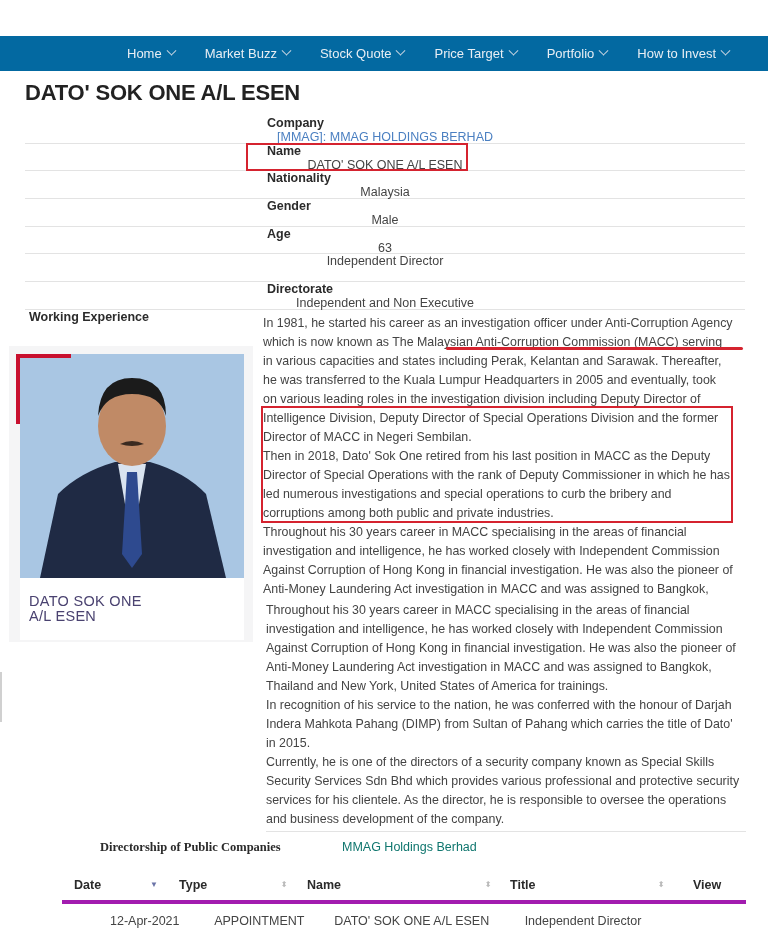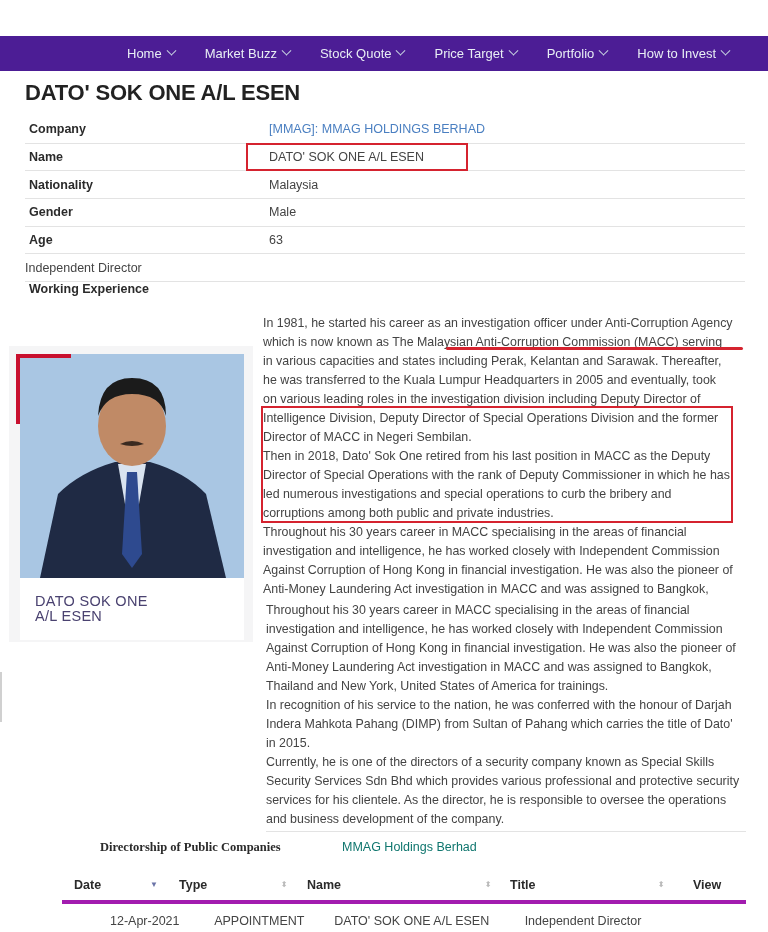--- a/index.html
+++ b/index.html
@@ -1,46 +1,46 @@
 <!DOCTYPE html>
 <html><head>
 <meta charset="utf-8">
 <style>
   * { box-sizing: border-box; margin: 0; padding: 0; }
   html, body { width: 768px; height: 932px; overflow: hidden; background: #ffffff; }
   body { font-family: "Liberation Sans", "DejaVu Sans", sans-serif; color: #3a3a3a; position: relative; }
 
-  .topnav { position: absolute; left: 0; top: 36px; width: 768px; height: 35px; background: #4c1d95; }
+  .topnav { position: absolute; left: 0; top: 36px; width: 768px; height: 35px; background: #0369a1; }
   .topnav .items { position: absolute; left: 127px; top: 0; height: 35px; display: flex; align-items: center; white-space: nowrap; }
   .nav-item { color: #e8eef4; font-size: 13px; margin-right: 30px; display: flex; align-items: center; cursor: pointer; }
   .nav-item .chev { margin-left: 6px; display: inline-block; width: 7px; height: 7px; border-right: 1.3px solid #c9d6e2; border-bottom: 1.3px solid #c9d6e2; transform: rotate(45deg) translate(-2px,-2px); }
 
   .page-title { position: absolute; left: 25px; top: 80px; font-size: 22px; font-weight: bold; color: #222; letter-spacing: -0.2px; }
 
   .info-table { position: absolute; left: 25px; top: 116px; width: 720px; }
-  .info-row { display: flex; border-bottom: 1px solid #e3e3e3; height: 27.7px; align-items: center; }
+  .info-row { display: flex; border-bottom: 1px solid #e3e3e3; height: 27.7px; align-items: center; flex-direction: column; }
   .info-row .label { width: 244px; padding-left: 4px; font-weight: bold; font-size: 12.5px; color: #2b2b2b; }
   .info-row .value { font-size: 12.5px; color: #444; }
   .info-row .value.link { color: #4a7fc1; cursor: pointer; }
   .info-row.tall { border-bottom: none; align-items: flex-start; padding-top: 0; }
 
   .name-box { position: absolute; left: 246px; top: 143px; width: 222px; height: 28px; border: 2.5px solid #d5232f; }
 
   .experience { position: absolute; left: 263px; top: 314px; width: 470px; font-size: 12.4px; line-height: 19px; color: #444; }
   .experience .macc { text-decoration: none; }
   .underline-mark { position: absolute; left: 446px; top: 347px; width: 297px; height: 2.5px; background: #d5232f; border-radius: 2px; }
   .red-box { position: absolute; left: 261px; top: 406px; width: 472px; height: 117px; border: 2px solid #d5232f; }
 
   .experience2 { position: absolute; left: 266px; top: 601px; width: 474px; font-size: 12.4px; line-height: 19px; color: #444; }
   .exp-divider { position: absolute; left: 266px; top: 831px; width: 480px; height: 1px; background: #e3e3e3; }
 
   .photo-card { position: absolute; left: 9px; top: 346px; width: 244px; height: 296px; background: #f5f5f6; }
   .photo { position: absolute; left: 20px; top: 354px; width: 224px; height: 224px; background: #a9c6e3; overflow: hidden; }
   .photo-caption-bg { position: absolute; left: 20px; top: 578px; width: 224px; height: 62px; background: #ffffff; }
-  .photo-caption { position: absolute; left: 35px; top: 594px; font-size: 14.5px; line-height: 15px; color: #4a4270; letter-spacing: 0.3px; }
+  .photo-caption { position: absolute; left: 29px; top: 594px; font-size: 14.5px; line-height: 15px; color: #4a4270; letter-spacing: 0.3px; }
   .corner-top { position: absolute; left: 16px; top: 354px; width: 55px; height: 4px; background: #c8102e; }
   .corner-left { position: absolute; left: 16px; top: 354px; width: 4px; height: 70px; background: #c8102e; }
   .edge-mark { position: absolute; left: 0; top: 672px; width: 2px; height: 50px; background: #d0d0d0; }
 
   .dir-row { position: absolute; left: 78px; top: 832px; width: 668px; height: 30px; display: flex; align-items: center; }
   .dir-row .label { width: 264px; padding-left: 22px; font-weight: bold; font-size: 12.5px; color: #2b2b2b; font-family: Liberation Serif, serif; }
   .dir-row .value { font-size: 12.5px; color: #0f766e; }
 
   .grid { position: absolute; left: 62px; top: 870px; width: 684px; }
   .grid-head { display: flex; height: 34px; align-items: center; border-bottom: 4px solid #a21caf; }
@@ -105,20 +105,24 @@
     <div class="label">Gender</div>
     <div class="value">Male</div>
   </div>
   <div class="info-row">
     <div class="label">Age</div>
     <div class="value">63</div>
   </div>
   <div class="info-row">
     <div class="value">Independent Director</div>
   </div>
+  <div class="info-row">
+    <div class="label">Directorate</div>
+    <div class="value">Independent and Non Executive</div>
+  </div>
   <div class="info-row tall">
     <div class="label">Working Experience</div>
   </div>
 </div>
 
 <div class="name-box"></div>
 
 <div class="experience">
   <span>In 1981, he started his career as an investigation officer under Anti-Corruption Agency which is now known as </span><span class="macc">The Malaysian Anti-Corruption Commission (MACC)</span><span> serving in various capacities and states including Perak, Kelantan and Sarawak. Thereafter, he was transferred to the Kuala Lumpur Headquarters in 2005 and eventually, took on various leading roles in the investigation division including Deputy Director of Intelligence Division, Deputy Director of Special Operations Division and the former Director of MACC in Negeri Sembilan.</span><br>
   <span>Then in 2018, Dato' Sok One retired from his last position in MACC as the Deputy Director of Special Operations with the rank of Deputy Commissioner in which he has led numerous investigations and special operations to curb the bribery and corruptions among both public and private industries.</span><br>

